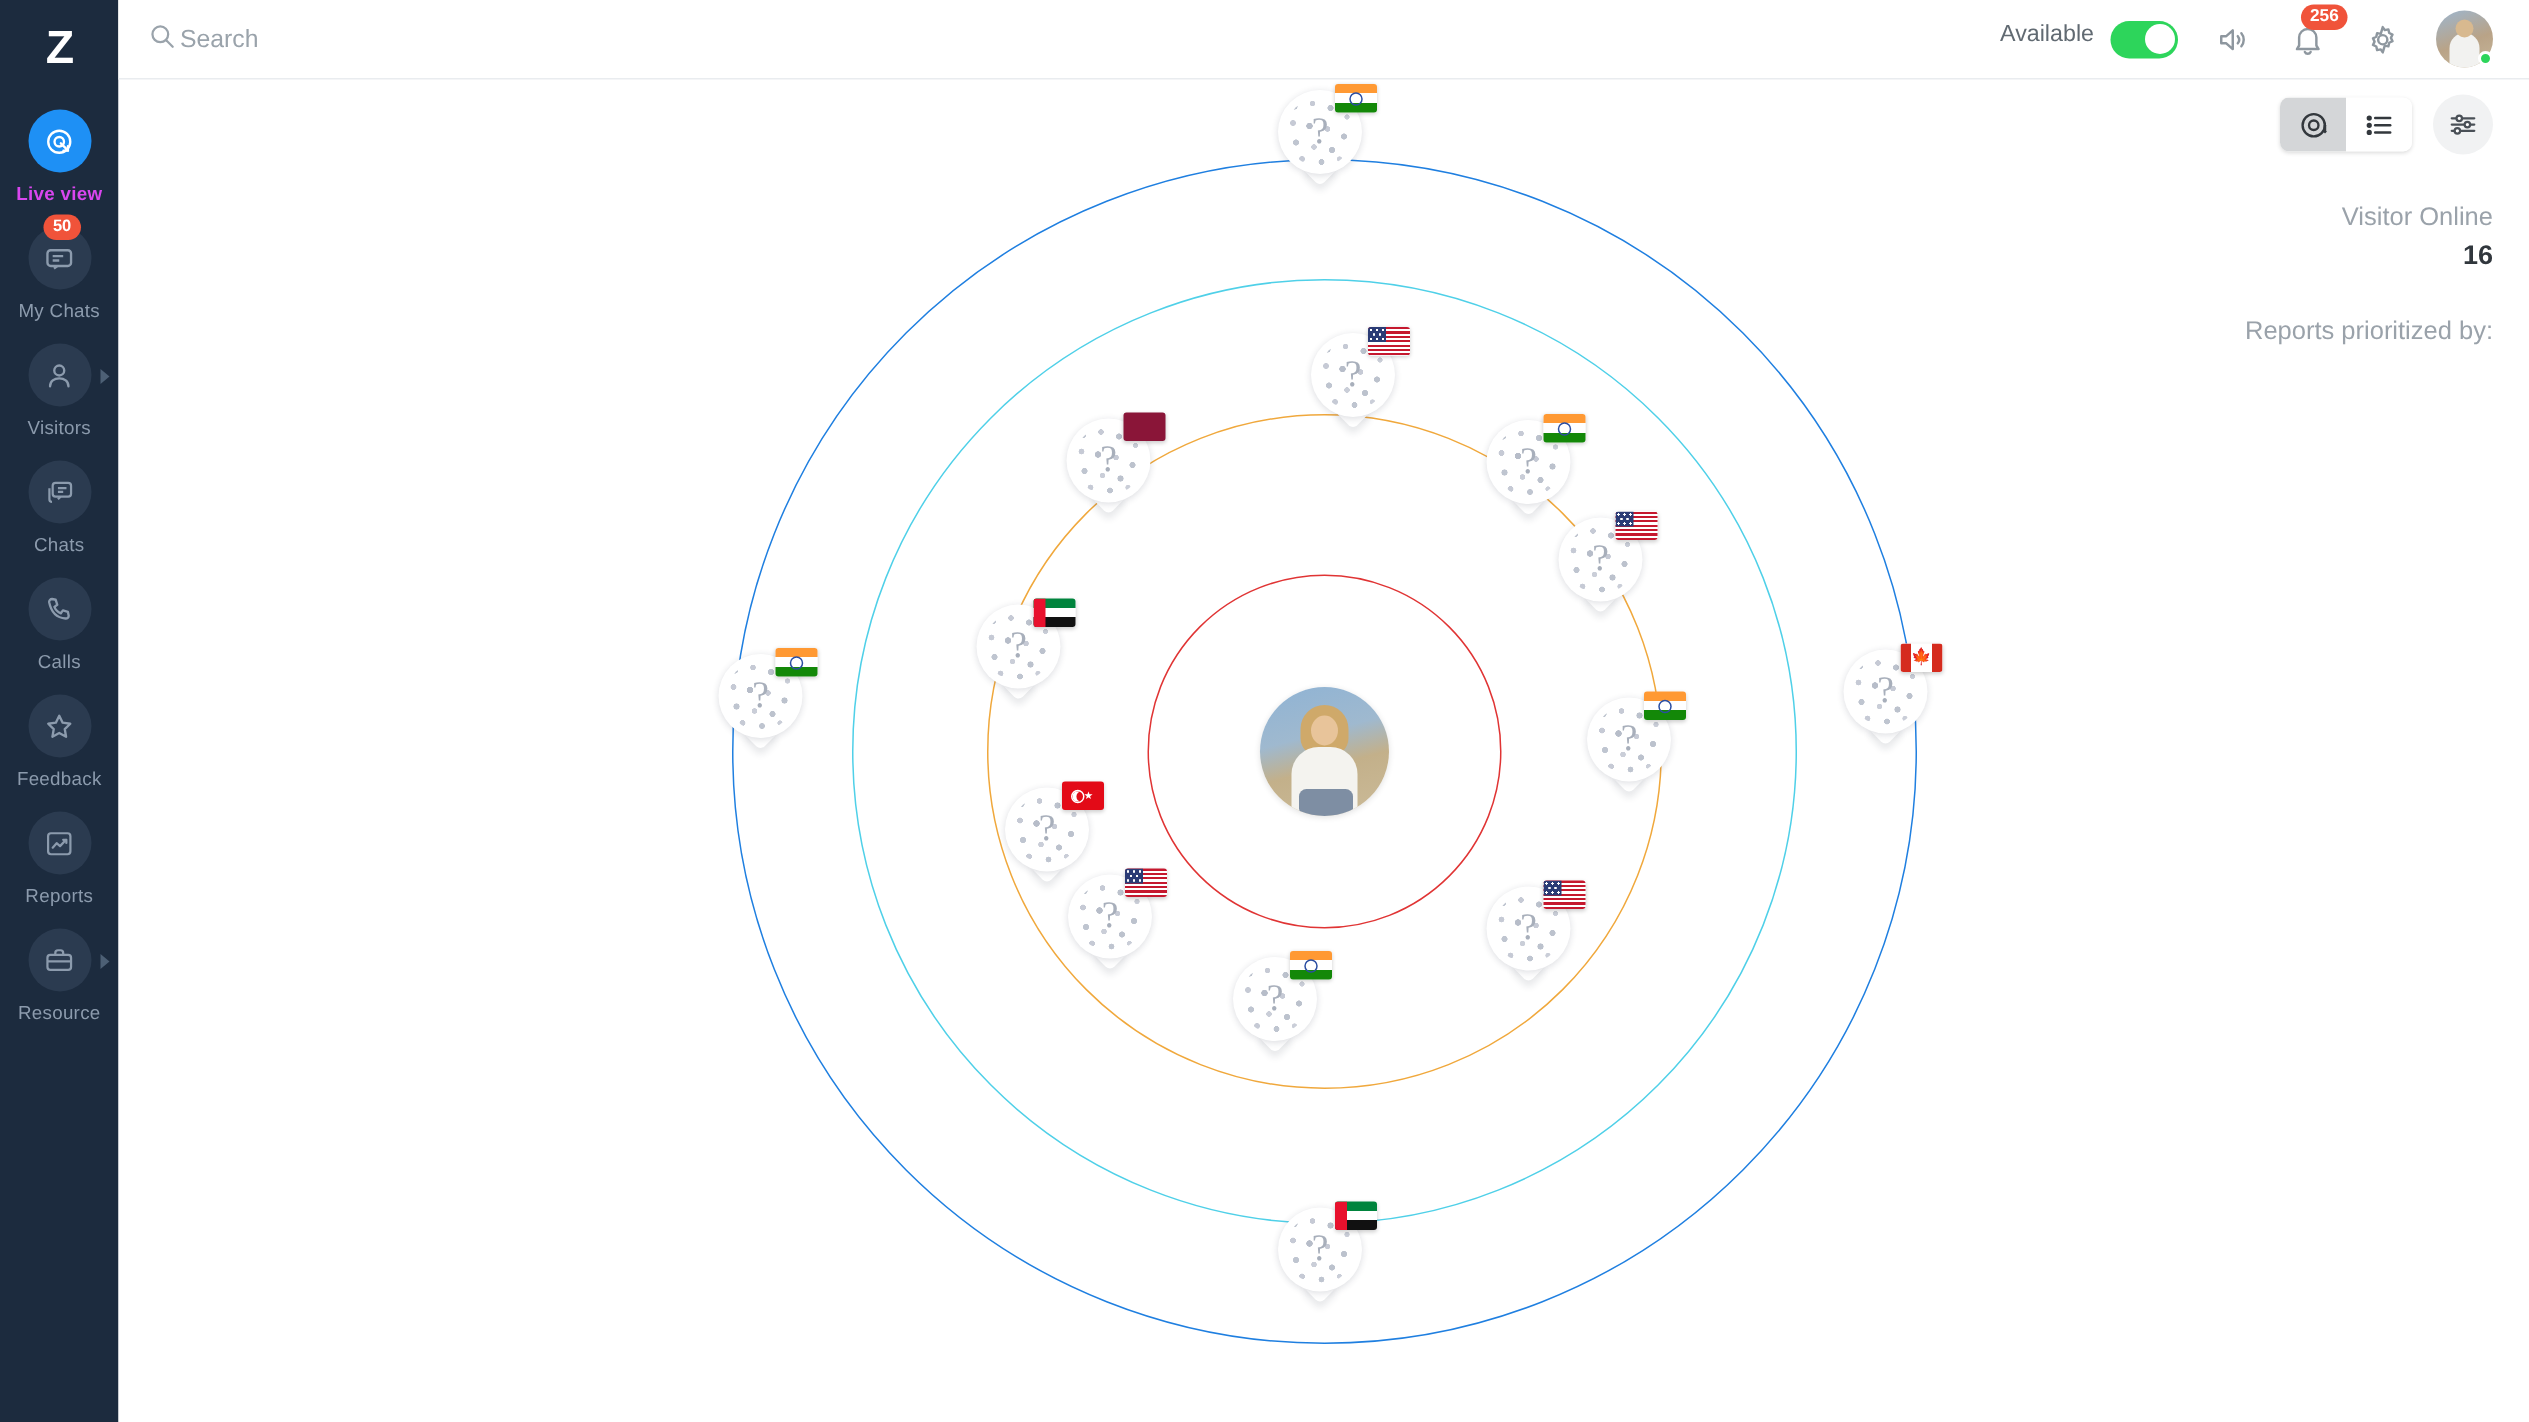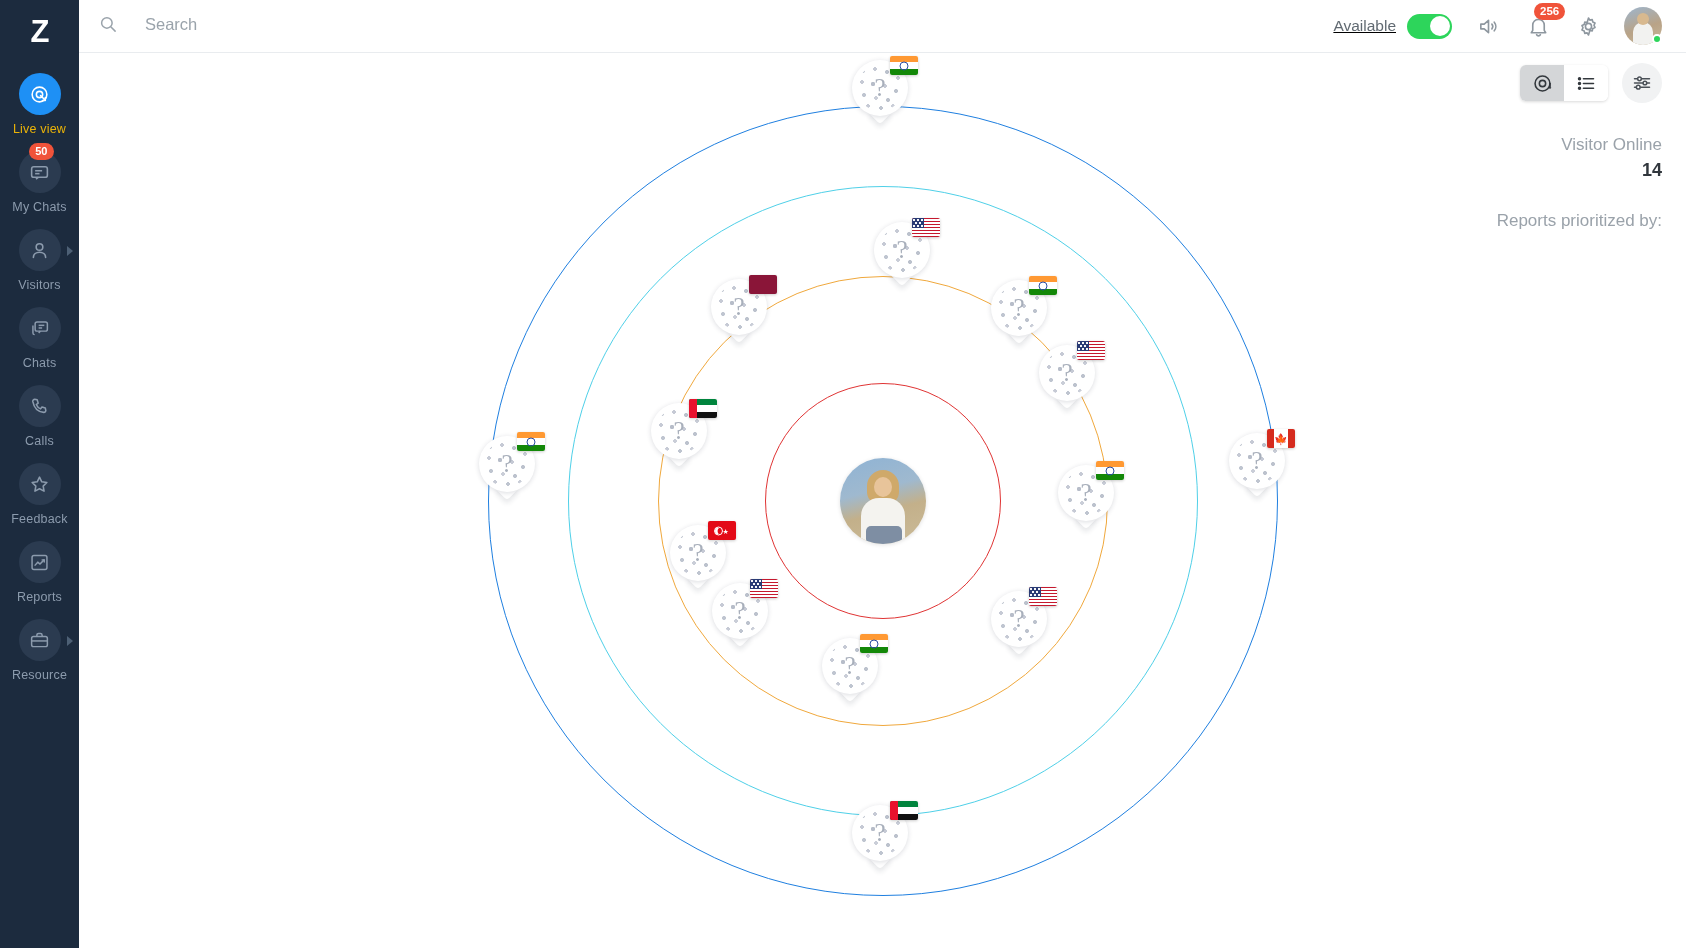--- a/index.html
+++ b/index.html
@@ -43,21 +43,21 @@
   .nav-icon-wrap svg { width: 21px; height: 21px; }
   .nav-icon-wrap svg * { stroke: #8c9bad; }
   .nav-item.active .nav-icon-wrap svg * { stroke: #ffffff; }
   .nav-label {
     margin-top: 7px;
     font-size: 12.5px;
     color: #8c9bad;
     white-space: nowrap;
     letter-spacing: .2px;
   }
-  .nav-item.active .nav-label { color: #eab308; font-weight: normal; }
+  .nav-item.active .nav-label { color: #d946ef; font-weight: bold; }
   .nav-badge {
     position: absolute;
     top: -8px; right: 7px;
     background: #f0533a; color: #fff;
     font-size: 11px; font-weight: bold;
     border-radius: 9px;
     padding: 1px 6px 2px 6px;
     line-height: 14px;
     min-width: 24px; text-align: center;
   }
@@ -74,40 +74,40 @@
   .main { position: relative; flex: 1; height: 948px; background: #fff; }
 
   .topbar {
     height: 53px; width: 100%;
     border-bottom: 1px solid #e9ecef;
     display: flex; align-items: center;
     position: relative;
     background: #fff;
   }
   .search-box {
-    display: flex; align-items: flex-start;
-    margin-left: 20px; gap: 28px;
+    display: flex; align-items: center;
+    margin-left: 20px; gap: 3px;
     flex: 1;
   }
   .search-box svg { width: 18px; height: 18px; }
   .search-input {
     border: none; outline: none;
     font-size: 16.5px; color: #444;
     font-family: "Liberation Sans", sans-serif;
     width: 400px;
     background: transparent;
   }
   .search-input::placeholder { color: #9aa3ab; }
 
   .topbar-right {
     display: flex; align-items: center;
     gap: 22px;
     margin-right: 24px;
   }
-  .availability { display: flex; align-items: center; gap: 11px; text-decoration: underline; }
+  .availability { display: flex; gap: 11px; }
   .avail-label { font-size: 15.5px; color: #616a72; }
   .toggle {
     width: 45px; height: 25px; border-radius: 13px;
     background: #2dd55b; position: relative; cursor: pointer;
   }
   .toggle .knob {
     position: absolute; top: 2.5px; right: 2.5px;
     width: 20px; height: 20px; border-radius: 50%;
     background: #fff;
   }
@@ -634,21 +634,21 @@
             <line x1="3" y1="12" x2="21" y2="12"></line>
               <circle cx="15.5" cy="12" r="2.2" fill="#fff"></circle>
             <line x1="3" y1="17" x2="21" y2="17"></line>
               <circle cx="7.5" cy="17" r="2.2" fill="#fff"></circle>
           </svg>
         </div>
       </div>
 
       <div class="stat-block">
         <div class="stat-label">Visitor Online</div>
-        <div class="stat-value">14</div>
+        <div class="stat-value">16</div>
       </div>
 
       <div class="stat-block second">
         <div class="stat-label">Reports prioritized by:</div>
       </div>
     </aside>
 
   </div>
 </div>
 

